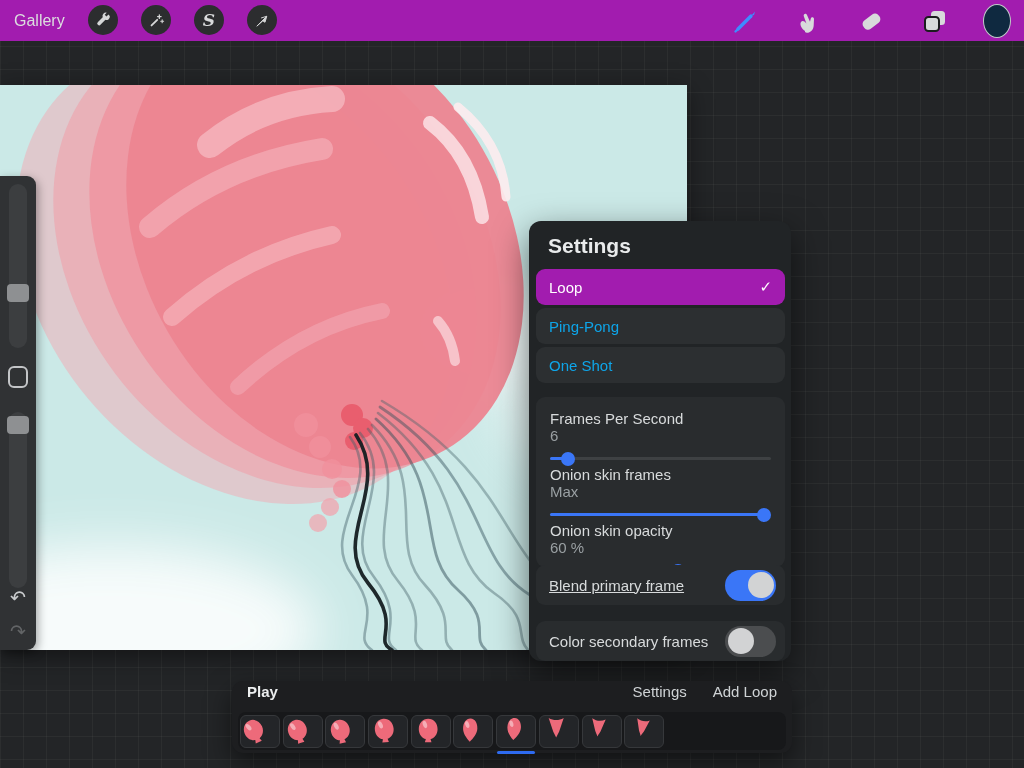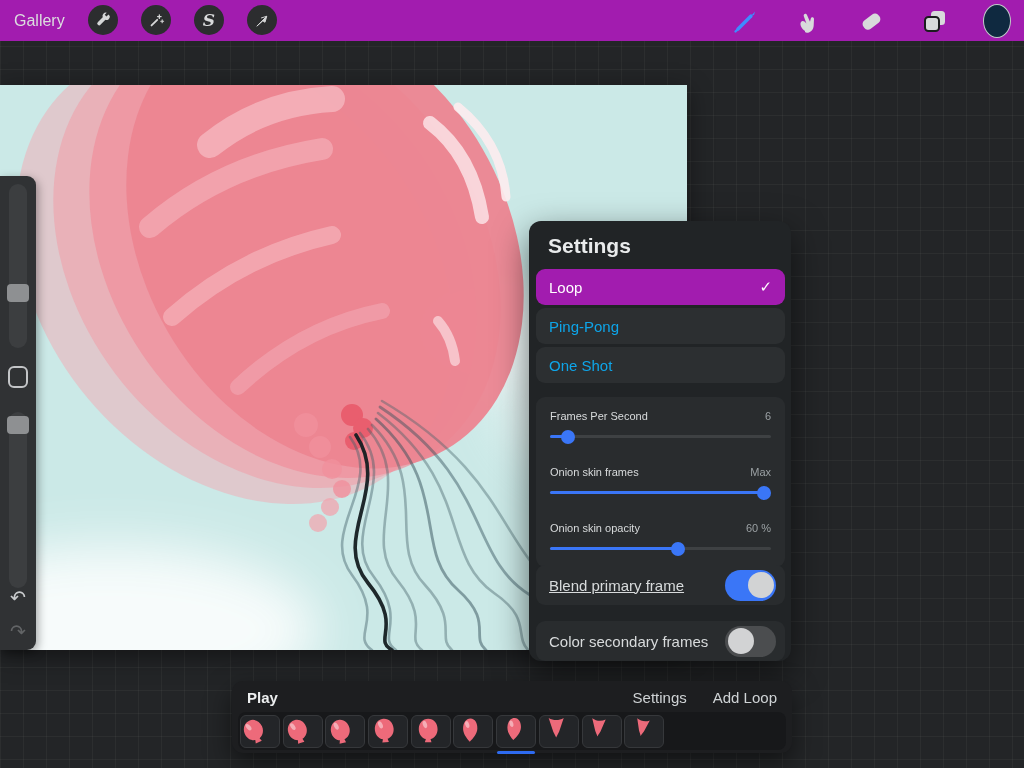--- a/index.html
+++ b/index.html
@@ -74,21 +74,21 @@
     font-weight:bold; color:#e9ebec; }
   .opt-rows { position:absolute; left:7px; right:6px; top:48px; }
   .opt-row { height:36px; border-radius:9px; background:#2c2f31;
     margin-bottom:3px; display:flex; align-items:center; padding:0 13px;
     font-size:15px; color:#0ea5e9; }
   .opt-row.selected { background:#a21caf; color:#ffffff; }
   .opt-check { margin-left:auto; font-size:15px; color:#ffffff; }
   .slider-group { position:absolute; left:7px; right:6px; top:176px; height:170px;
     background:#292c2e; border-radius:9px; padding:2px 14px 0; }
   .slider-row { height:56px; padding-top:11px; }
-  .sl-head { display:flex; justify-content:space-between; font-size:11px; }
+  .sl-head { display:flex; justify-content:space-between; font-size:15px;flex-direction:column; }
   .sl-label { color:#d8dbdc; }
   .sl-value { color:#9aa0a3; }
   .sl-track { position:relative; margin-top:13px; height:3px;
     background:#3e4143; border-radius:2px; }
   .sl-fill { position:absolute; left:0; top:0; height:3px;
     background:#3a76f7; border-radius:2px; }
   .sl-knob { position:absolute; top:-5.5px; width:14px; height:14px;
     border-radius:50%; background:#3a76f7; }
   .toggle-row { position:absolute; left:7px; right:6px; height:40px;
     background:#292c2e; border-radius:9px; display:flex; align-items:center;
@@ -100,21 +100,21 @@
     border-radius:50%; background:#d2d3d4; transition:left .1s; }
   .switch.on { background:#3a76f7; }
   .switch.on .knob { left:22.5px; }
 
   
   .timeline {
     position:absolute; left:232px; top:681px; width:560px; height:72px;
     background:#1d1e20; border-radius:11px; z-index:30;
     box-shadow:0 10px 26px rgba(0,0,0,0.5);
   }
-  .tl-header { display:flex; align-items:center; height:30px; padding:2px 15px 0; }
+  .tl-header { display:flex; height:30px; padding:2px 15px 0; }
   .tl-play { font-size:15px; font-weight:bold; color:#eceeef; }
   .tl-right { margin-left:auto; display:flex; gap:26px; }
   .tl-btn { font-size:15px; color:#cfd3d5; }
   .frame-strip { position:absolute; left:6px; right:6px; top:31px; height:38px;
     background:#17181a; border-radius:8px; display:flex; align-items:center;
     padding:0 2px; gap:2.7px; }
   .frame-cell { width:40px; height:33px; background:#232528;
     border:1px solid #36383b; border-radius:6px; flex:0 0 auto; overflow:hidden; }
   .sel-indicator { position:absolute; top:70px; height:3px; width:38px;
     background:#2e6bf0; border-radius:2px; }

